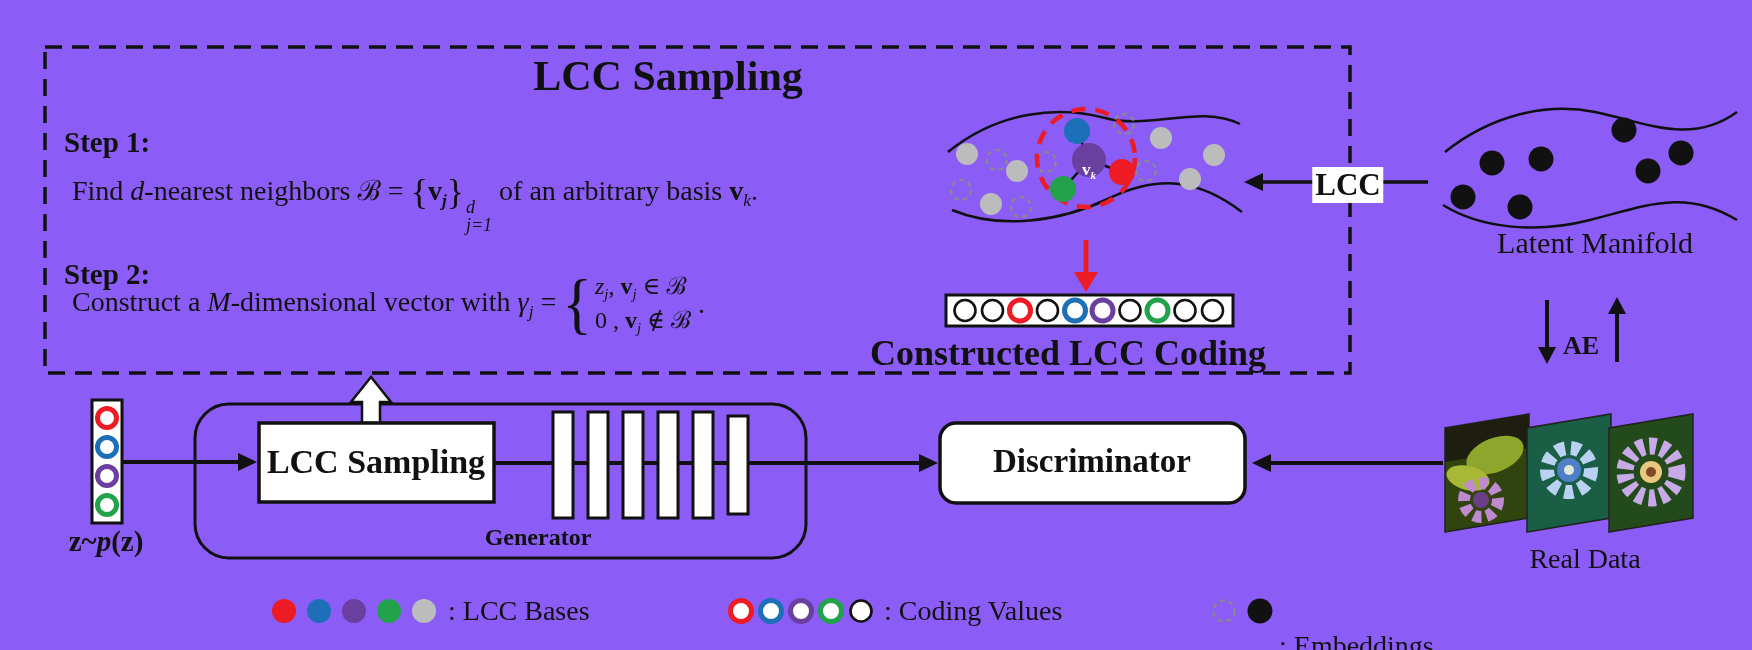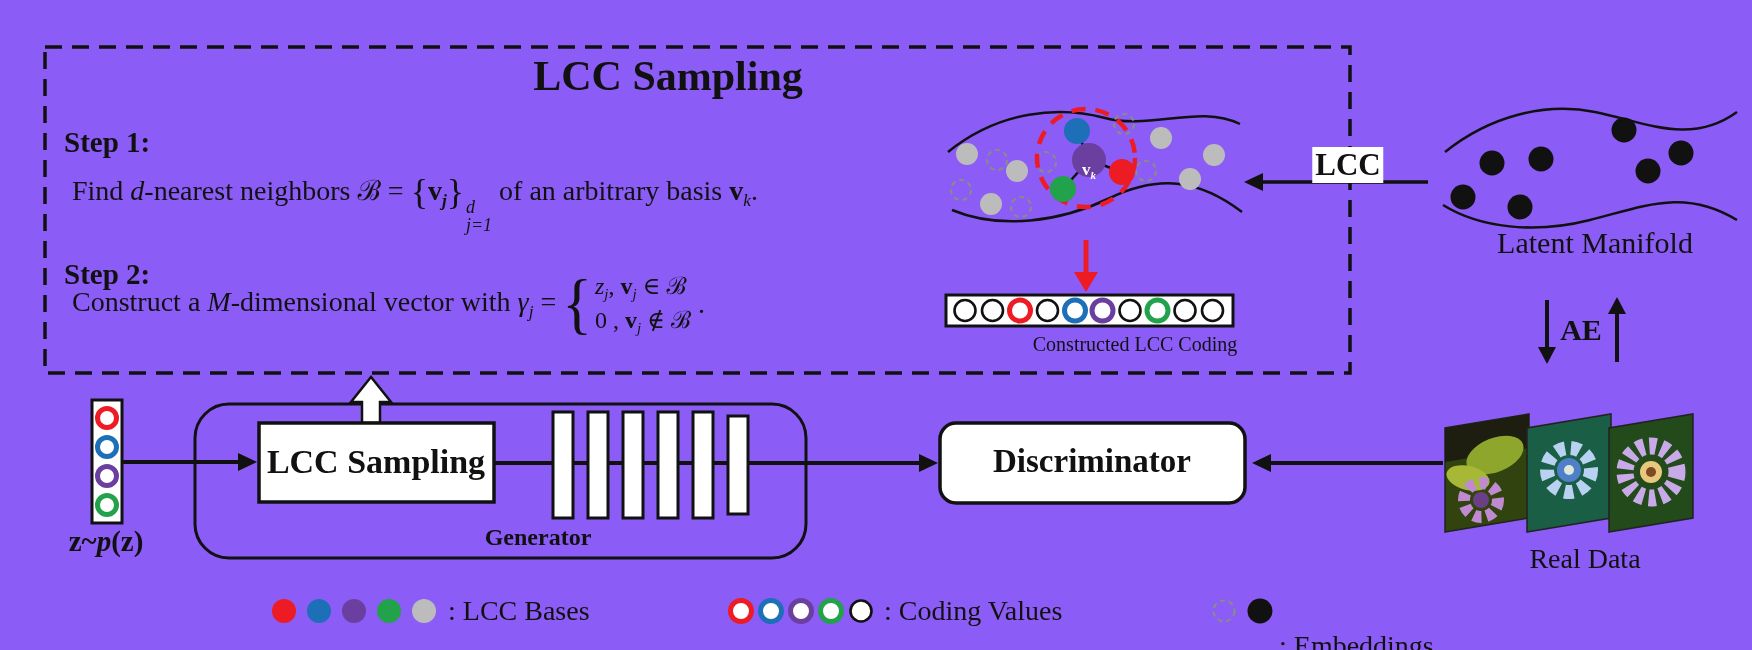--- a/index.html
+++ b/index.html
@@ -22,21 +22,21 @@
   .stepbody{font-size:28px;}
   .brace{font-size:36px;vertical-align:-4px;}
   .isub{font-style:italic;font-size:0.62em;vertical-align:-0.35em;}
   .ss{display:inline-flex;flex-direction:column;font-style:italic;font-size:0.64em;
       line-height:1.0;vertical-align:-0.75em;margin-left:2px;text-align:left;}
   .bigbrace{font-size:62px;font-weight:400;line-height:0.9;margin:0 3px 0 6px;transform:scaleY(1.08);}
   .cases{display:inline-flex;flex-direction:column;font-size:24px;line-height:1.35;}
   .boxlab{font-weight:bold;}
   .legtxt{font-size:28px;}
   .vklab{font-size:17px;font-weight:bold;color:#fff;}
-  .lccbg{background:#fff;padding:0 3px;}
+  .lccbg{background:#fff;padding:0 3px;margin-top:20px;}
 </style>
 </head>
 <body>
 
 <div class="canvas">
 
   <svg class="layer" width="1752" height="650" viewBox="0 0 1752 650">
     <defs>
       <clipPath id="cp1">
           <polygon points="1445,532 1529,518 1529,414 1445,428"></polygon>
@@ -230,27 +230,27 @@
       <span class="flow"><span class="i">z</span><sub class="isub">j</sub><span class="flow">, </span><span class="b">v</span><sub class="isub">j</sub><span class="flow"> ∈ ℬ</span></span>
       <span class="flow"><span class="flow">0 , </span><span class="b">v</span><sub class="isub">j</sub><span class="flow"> ∉ ℬ</span></span>
     </span>
     <span class="flow"> .</span>
   </div>
 
   <div class="txt vklab ctr" style="left:1089px;top:136px;margin-top:24px;">
     <span>v</span><sub style="font-size:11px;font-style:italic;">k</sub>
   </div>
 
-  <div class="txt ctr" style="left:1135px;top:333px;font-size:20px;">Constructed LCC Coding</div>
+  <div class="txt ctr" style="left:1068px;top:333px;font-size:36px;font-weight:bold;">Constructed LCC Coding</div>
 
   <div class="txt ctr boxlab lccbg" style="left:1348px;top:147px;font-size:31px;">LCC</div>
 
   <div class="txt ctr" style="left:1595px;top:226px;font-size:30px;">Latent Manifold</div>
 
-  <div class="txt ctr boxlab" style="left:1581px;top:313px;font-size:30px;">AE</div>
+  <div class="txt ctr boxlab" style="left:1581px;top:331px;font-size:26px;">AE</div>
 
   <div class="txt ctr" style="left:1585px;top:543px;font-size:28px;font-family:Liberation Serif, serif;">Real Data</div>
 
   <div class="txt ctr b" style="left:106px;top:525px;font-size:29px;">
     <span>z</span><span>~</span><span class="i">p</span><span>(</span><span>z</span><span>)</span>
   </div>
 
   <div class="txt ctr boxlab" style="left:376px;top:442px;font-size:34px;">LCC Sampling</div>
 
   <div class="txt ctr boxlab" style="left:538px;top:524px;font-size:24px;">Generator</div>

